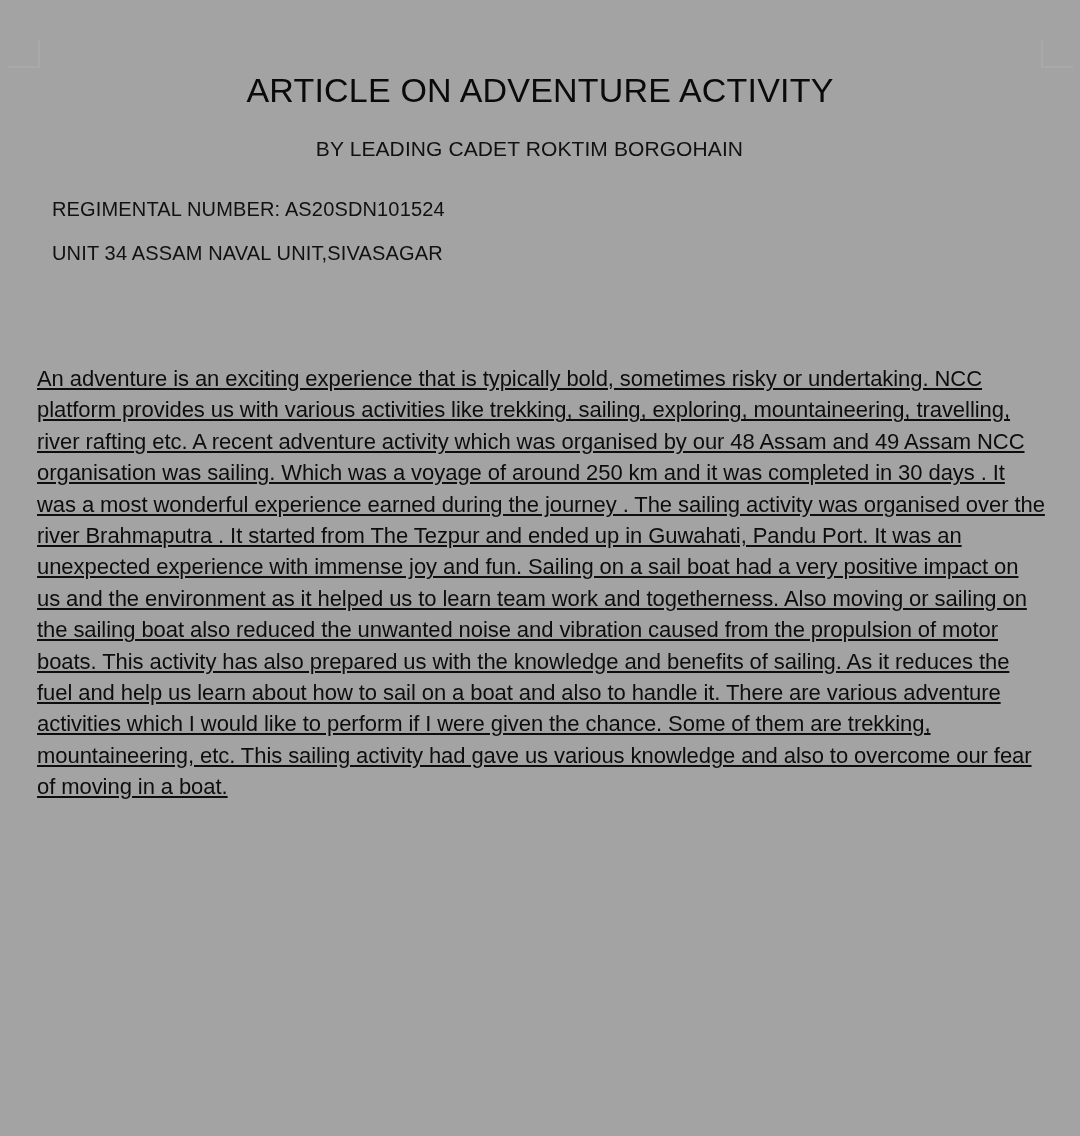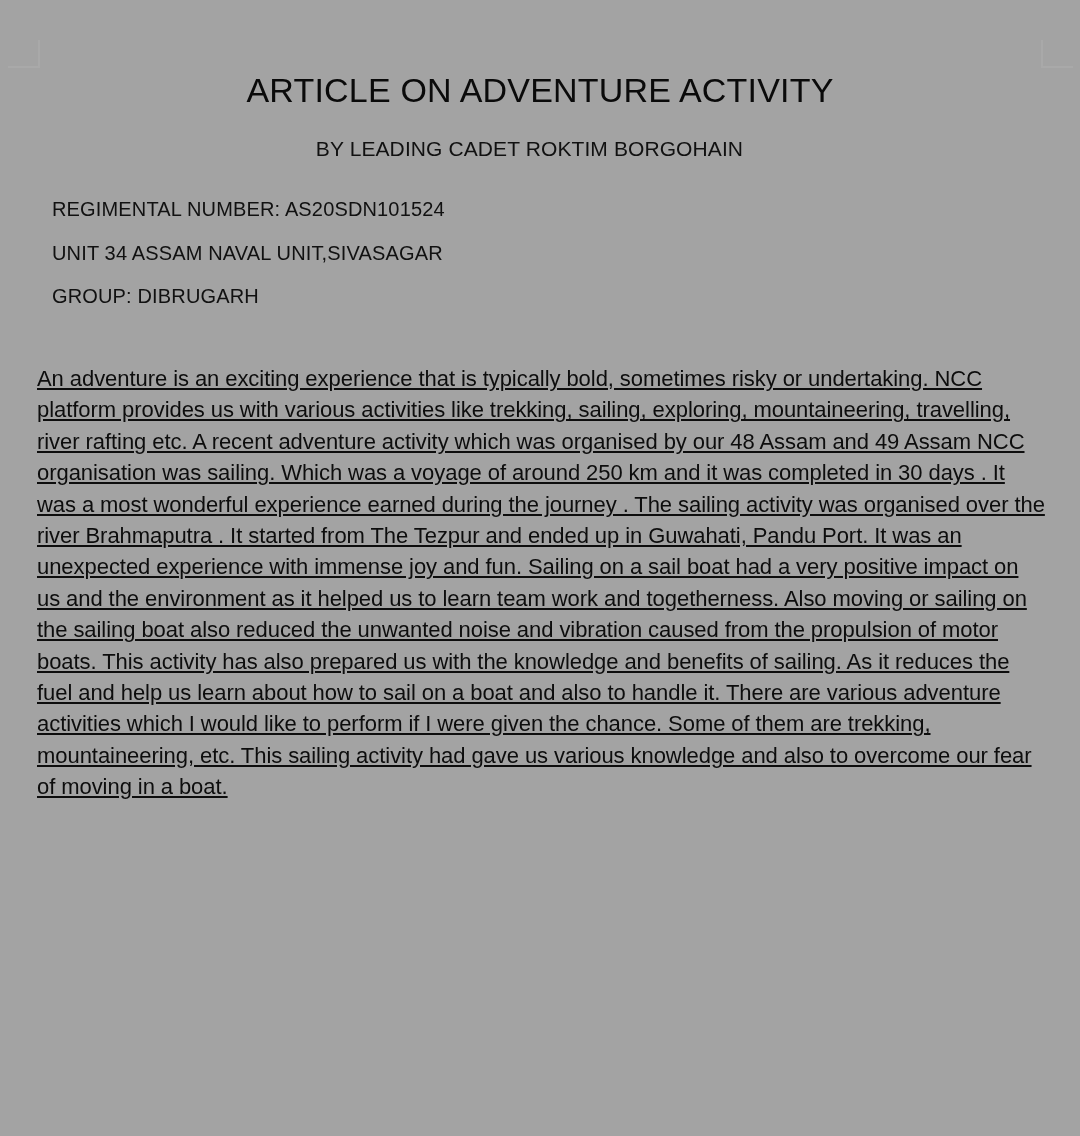--- a/index.html
+++ b/index.html
@@ -128,19 +128,18 @@
 
   <div class="doc">
 
     <h1 class="doc-title">ARTICLE ON ADVENTURE ACTIVITY</h1>
 
     <div class="byline">BY LEADING CADET ROKTIM BORGOHAIN</div>
 
     <div class="meta-block">
       <div class="meta-line">REGIMENTAL NUMBER: AS20SDN101524</div>
       <div class="meta-line">UNIT 34 ASSAM NAVAL UNIT,SIVASAGAR</div>
-      <div class="meta-line">GROUP: DIBRUGARH</div>
     </div>
 
     <p class="article-body">An adventure is an exciting experience that is typically bold, sometimes risky or undertaking. NCC platform provides us with various activities like trekking, sailing, exploring, mountaineering, travelling, river rafting etc. A recent adventure activity which was organised by our 48 Assam and 49 Assam NCC organisation was sailing. Which was a voyage of around 250 km and it was completed in 30 days . It was a most wonderful experience earned during the journey . The sailing activity was organised over the river Brahmaputra . It started from The Tezpur and ended up in Guwahati, Pandu Port. It was an unexpected experience with immense joy and fun. Sailing on a sail boat had a very positive impact on us and the environment as it helped us to learn team work and togetherness. Also moving or sailing on the sailing boat also reduced the unwanted noise and vibration caused from the propulsion of motor boats. This activity has also prepared us with the knowledge and benefits of sailing. As it reduces the fuel and help us learn about how to sail on a boat and also to handle it. There are various adventure activities which I would like to perform if I were given the chance. Some of them are trekking, mountaineering, etc. This sailing activity had gave us various knowledge and also to overcome our fear of moving in a boat.</p>
 
   </div>
 </div>
 
 </body></html>

